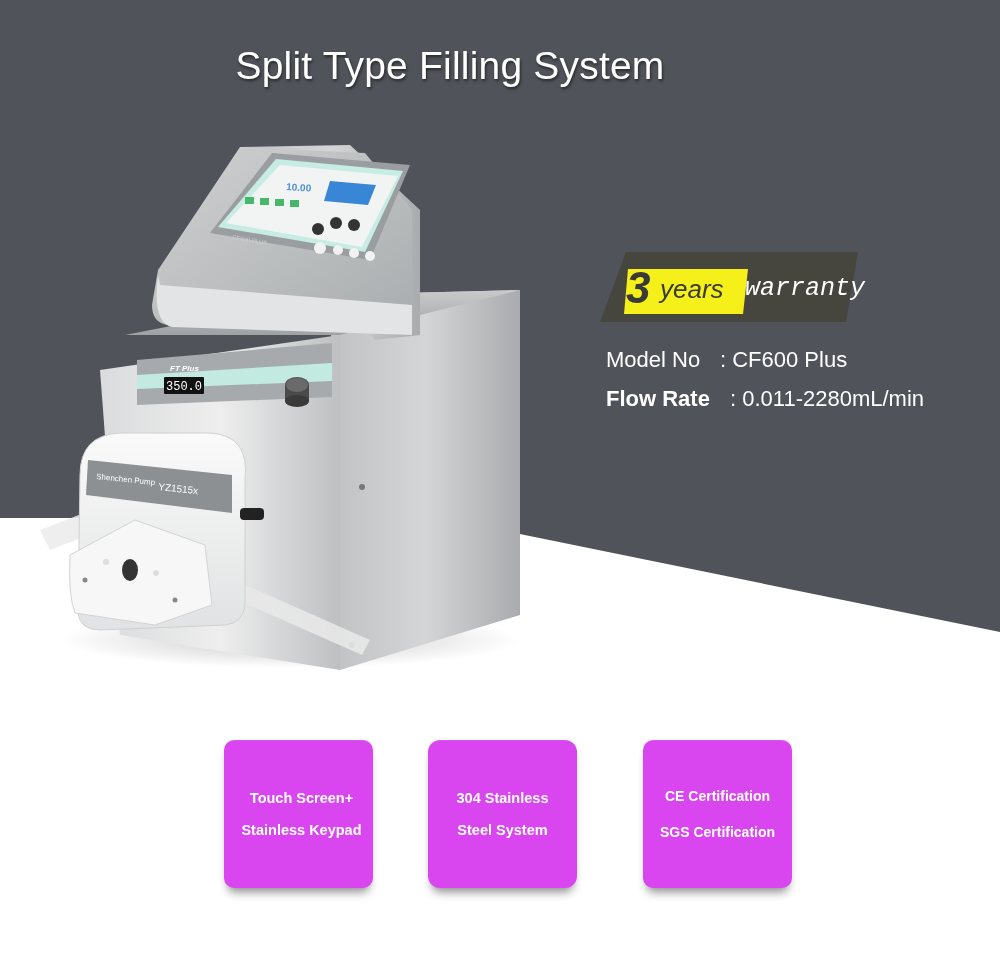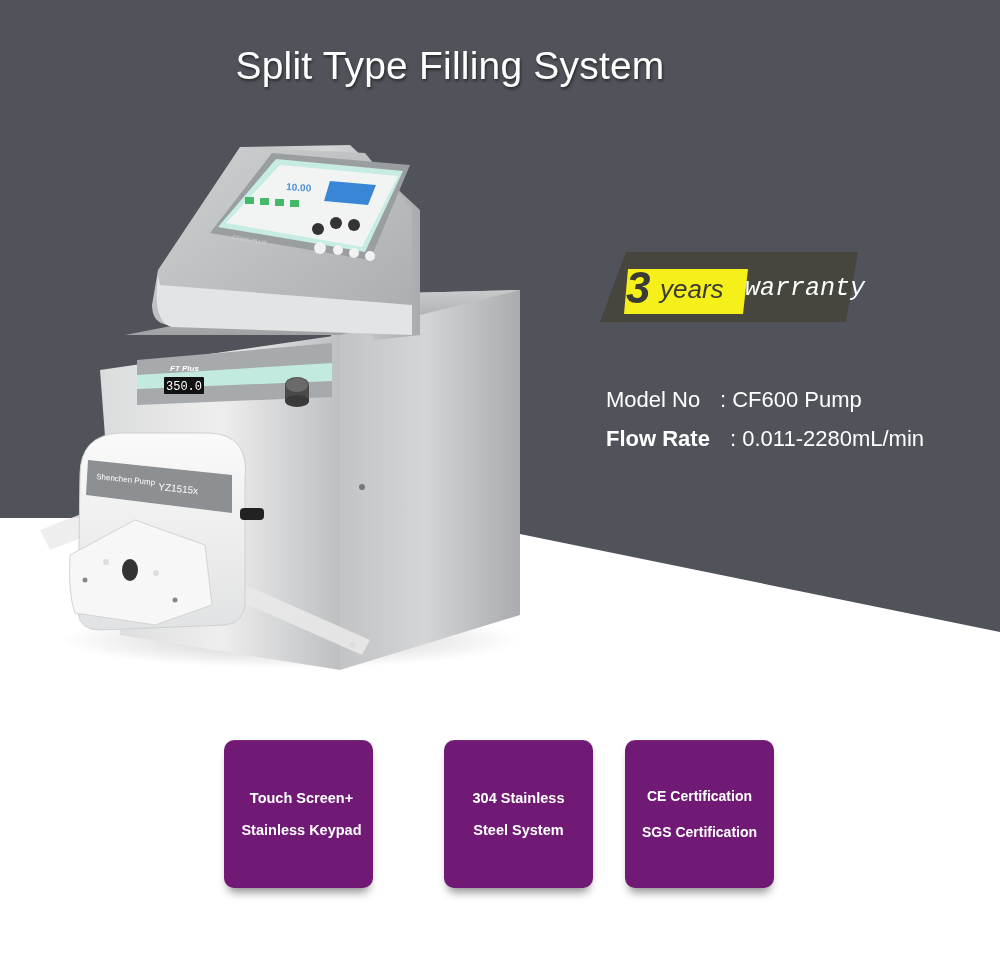--- a/index.html
+++ b/index.html
@@ -29,39 +29,39 @@
   }
   .warranty .w-warranty {
     position: absolute; left: 145px; top: 22px; font-size: 25px; font-style: italic;
     color: #ffffff; line-height: 30px; font-family: Liberation Mono, monospace;
   }
 
   .spec {
     position: absolute; left: 606px; color: #ffffff; font-size: 22px;
     line-height: 26px; white-space: nowrap;
   }
-  .spec .label { display: inline-block; margin-top: 40px; }
+  .spec .label { display: inline-block; }
   .spec-model { top: 347px; }
   .spec-flow { top: 386px; }
   .spec-model .label { width: 114px; }
   .spec-flow .label { width: 124px; font-weight: bold; }
 
   .product { position: absolute; left: 40px; top: 135px; width: 520px; height: 560px; }
 
   .feature {
     position: absolute; top: 740px; width: 149px; height: 148px;
-    background: #701a75; border-radius: 10px;
+    background: #d946ef; border-radius: 10px;
     box-shadow: 0 8px 10px -4px rgba(0,0,0,0.45), inset 0 1px 0 rgba(255,255,255,0.08);
     color: #ffffff; font-weight: bold; font-size: 14.5px; text-align: center;
     display: flex; flex-direction: column; justify-content: center; gap: 16px;
   }
   .feature span { display: block; line-height: 16px; white-space: nowrap; }
   .feature-1 { left: 224px; }
-  .feature-2 { left: 444px; }
-  .feature-3 { left: 625px; gap: 20px; }
+  .feature-2 { left: 428px; border-radius: 12px; }
+  .feature-3 { left: 643px; gap: 20px; }
   .feature-1 span { margin-left: 6px; }
   .feature-3 span { font-size: 14px; }
 </style>
 </head>
 <body>
 
 <svg class="bg" width="1000" height="969" viewBox="0 0 1000 969">
   <polygon points="0,0 1000,0 1000,632 510,532 510,518 0,518" fill="#50545a"></polygon>
 </svg>
 
@@ -179,21 +179,21 @@
   <svg width="258" height="70" viewBox="0 0 258 70">
     <polygon points="26,0 258,0 246,70 0,70" fill="#46463f"></polygon>
     <polygon points="28,17 148,17 143,62 24,62" fill="#f5ef1a"></polygon>
   </svg>
   <span class="w-num">3</span>
   <span class="w-years">years</span>
   <span class="w-warranty">warranty</span>
 </div>
 
 <div class="spec spec-model">
-  <span class="label">Model No</span><span>: CF600 Pump</span>
+  <span class="label">Model No</span><span>: CF600 Plus</span>
 </div>
 <div class="spec spec-flow">
   <span class="label">Flow Rate</span><span>: 0.011-2280mL/min</span>
 </div>
 
 <div class="feature feature-1">
   <span>Touch Screen+</span>
   <span>Stainless Keypad</span>
 </div>
 <div class="feature feature-2">

